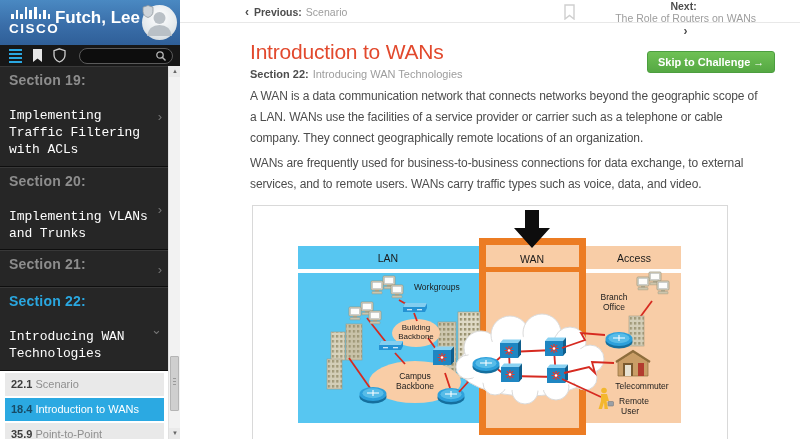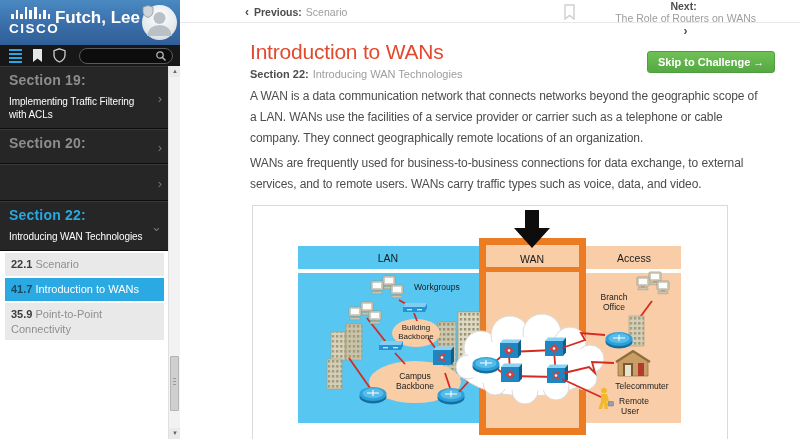--- a/index.html
+++ b/index.html
@@ -32,21 +32,21 @@
   .list-icon i { display:block; width:13px; height:2px; background:#2aa7e0; }
   .search-pill { position:absolute; right:7px; top:2.5px; width:94px; height:16px; border:1px solid #5a5a5a;
                  border-radius:9px; background:#0d0d0d; display:flex; align-items:center; }
   .search-input { flex:1; background:transparent; border:none; outline:none; color:#ddd; font-size:9px; padding:0 4px 0 8px; width:70px; }
 
   #sb-list { position:absolute; left:0; top:66px; width:168px; }
   .section { position:relative; background:#262626; border-top:1px solid #383838; border-bottom:1px solid #0e0e0e;
              padding:5px 16px 7px 9px; cursor:pointer; }
   .section .sec-label { font-size:14px; font-weight:bold; color:#8d8d8d; letter-spacing:.2px; }
   .section.active .sec-label { color:#2aa7e0; }
-  .section .sec-title { font-size:10px; color:#fdfdfd; margin-top:7px; line-height:1.3; letter-spacing:-0.1px; }
+  .section .sec-title { font-size:13px; color:#fdfdfd; margin-top:20px; line-height:1.3; letter-spacing:-0.1px;font-family:Liberation Mono, monospace; }
   .section .chev { position:absolute; right:6px; top:50%; transform:translateY(-50%); color:#757575; font-size:13px; }
   .subs { background:#fff; padding:2px 0 1px 0; }
   .sub-item { margin:0 4px 2px 5px; background:#e9e9e9; padding:4px 6px; font-size:11px; color:#8f8f8f;
               line-height:1.35; cursor:pointer; }
   .sub-item b { color:#3c3c3c; font-weight:bold; margin-right:3px; }
   .sub-item.selected { background:#2ba9e2; color:#ffffff; }
   .sub-item.selected b { color:#174b66; }
 
   #sb-scroll { position:absolute; right:0; top:66px; width:12px; height:373px; background:#f2f2f2; border-left:1px solid #e0e0e0; }
   .scroll-arrow { position:absolute; left:0; width:12px; height:11px; font-size:6px; color:#666; text-align:center;
@@ -150,36 +150,38 @@
     </div>
 
     <div id="sb-list" data-interactable="false">
       <div class="section" data-interactable="true" style="min-height:39px">
         <div class="sec-label" data-interactable="false">Section 19:</div>
         <div class="sec-title" data-interactable="false">Implementing Traffic Filtering with ACLs</div>
         <span class="chev" data-interactable="false">›</span>
       </div>
       <div class="section" data-interactable="true" style="min-height:35px">
         <div class="sec-label" data-interactable="false">Section 20:</div>
+        <div class="sec-title" data-interactable="false">Implementing VLANs and Trunks</div>
         <span class="chev" data-interactable="false">›</span>
       </div>
       <div class="section" data-interactable="true" style="min-height:37px">
+        <div class="sec-label" data-interactable="false">Section 21:</div>
         <span class="chev" data-interactable="false">›</span>
       </div>
       <div class="section active" data-interactable="true" style="min-height:39px">
         <div class="sec-label" data-interactable="false">Section 22:</div>
         <div class="sec-title" data-interactable="false">Introducing WAN Technologies</div>
         <span class="chev" data-interactable="false">⌄</span>
       </div>
       <div class="subs" data-interactable="false">
         <div class="sub-item" data-interactable="true">
           <b data-interactable="false">22.1</b><span data-interactable="false">Scenario</span>
         </div>
         <div class="sub-item selected" data-interactable="true">
-          <b data-interactable="false">41.7</b><span data-interactable="false">Introduction to WANs</span>
+          <b data-interactable="false">18.4</b><span data-interactable="false">Introduction to WANs</span>
         </div>
         <div class="sub-item" data-interactable="true">
           <b data-interactable="false">35.9</b><span data-interactable="false">Point-to-Point Connectivity</span>
         </div>
 
       </div>
 
     </div>
 
     <div id="sb-scroll" data-interactable="false">

